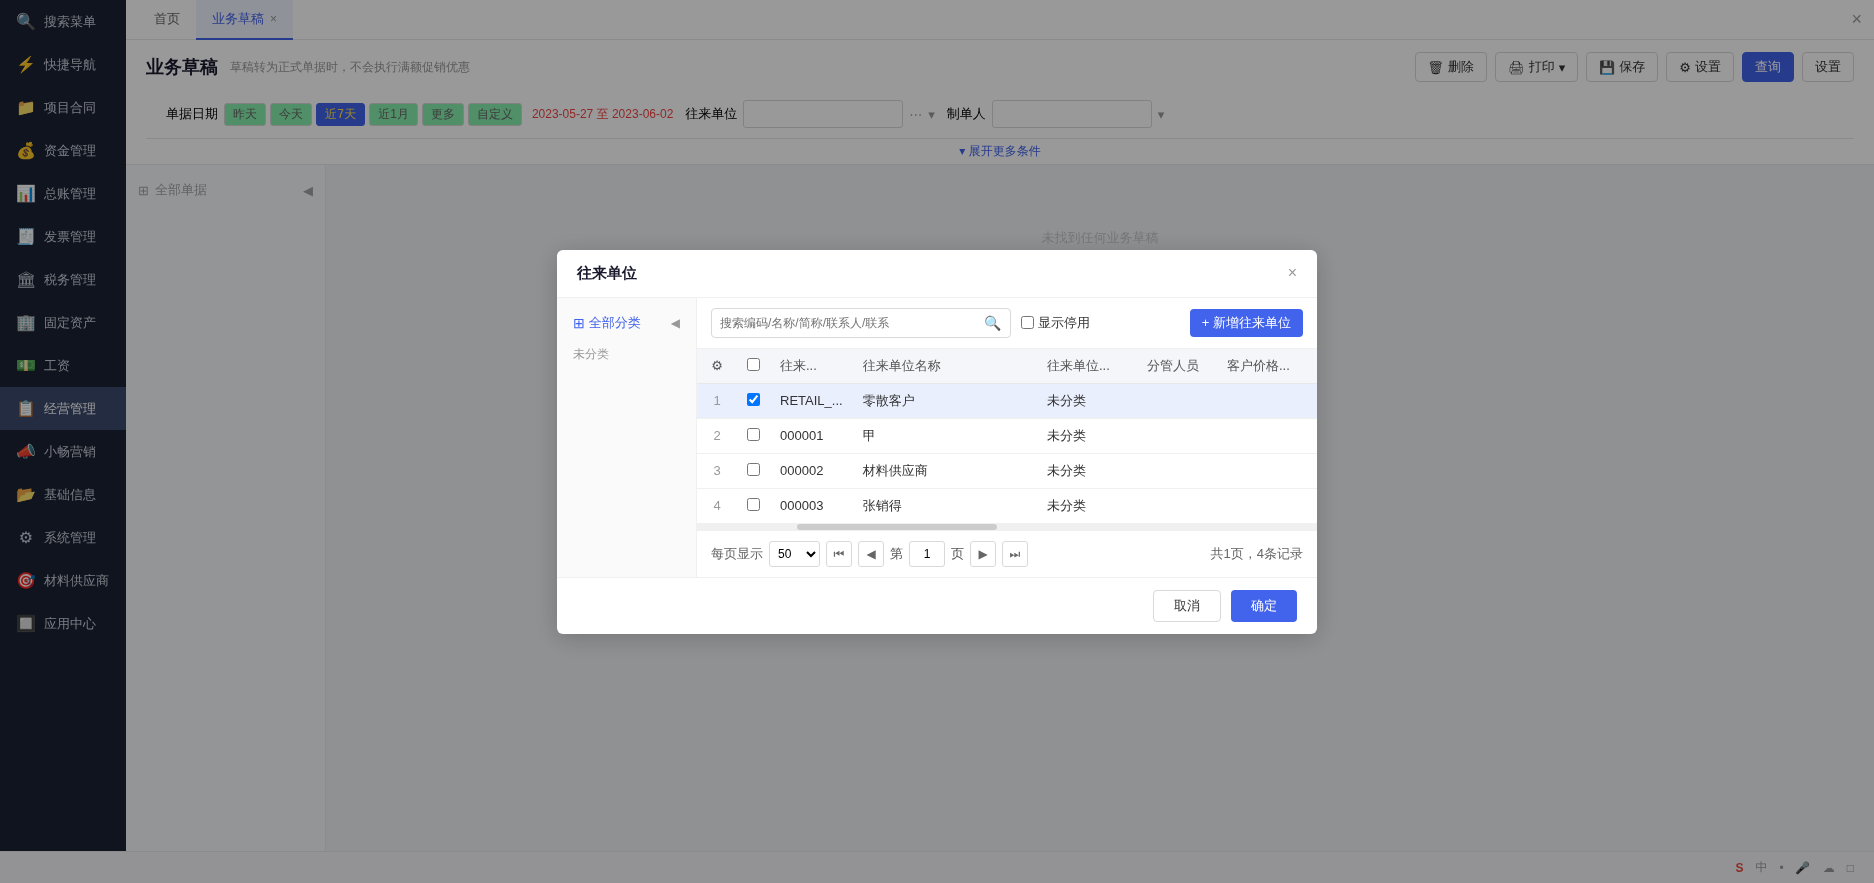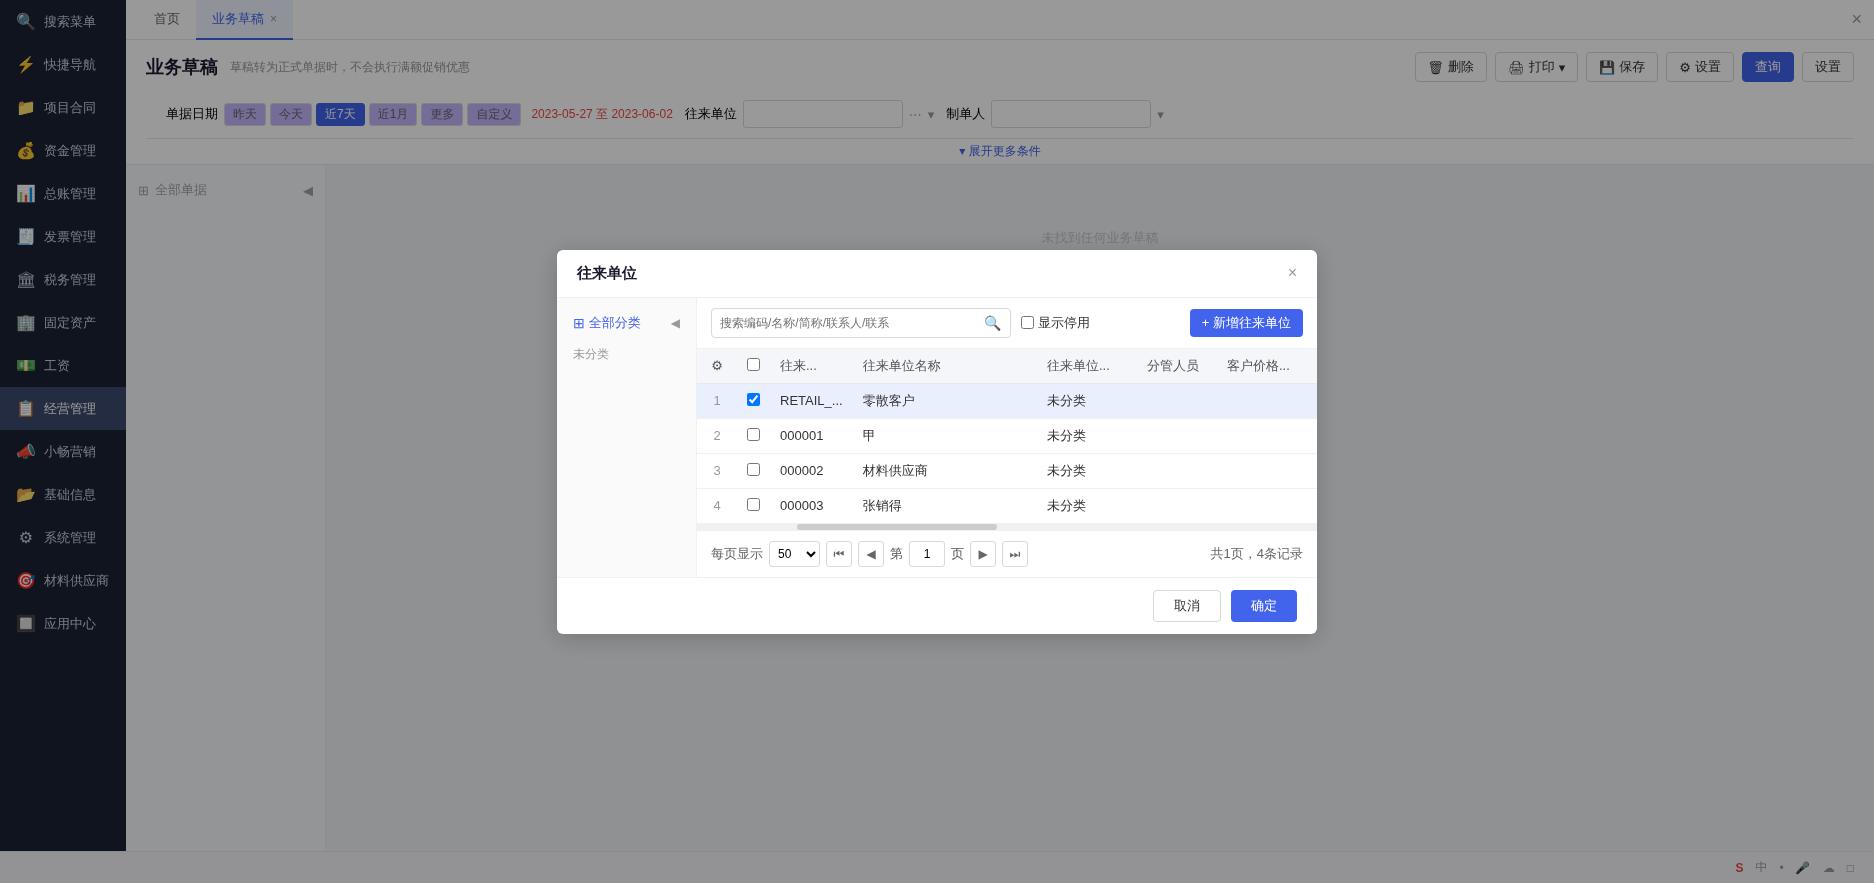--- a/index.html
+++ b/index.html
@@ -140,30 +140,31 @@
       display: flex;
       align-items: center;
       gap: 6px;
       font-size: 13px;
     }
     .filter-label { color: #000000; }
     .date-btns { display: flex; gap: 4px; }
     .date-btn {
       padding: 2px 8px;
       border: 1px solid #d9d9d9;
-      background: #c4b5fd;
+      background: #86efac;
       border-radius: 3px;
       cursor: pointer;
       font-size: 12px;
       color: #666;
     }
     .date-btn.active {
       background: #4263eb;
-      color: #ffffff;
+      color: #fde047;
       border-color: #4263eb;
+      font-family: Liberation Mono, monospace;
     }
     .filter-input {
       height: 28px;
       border: 1px solid #d9d9d9;
       border-radius: 3px;
       padding: 0 8px;
       font-size: 12px;
       color: #333;
       width: 160px;
     }

